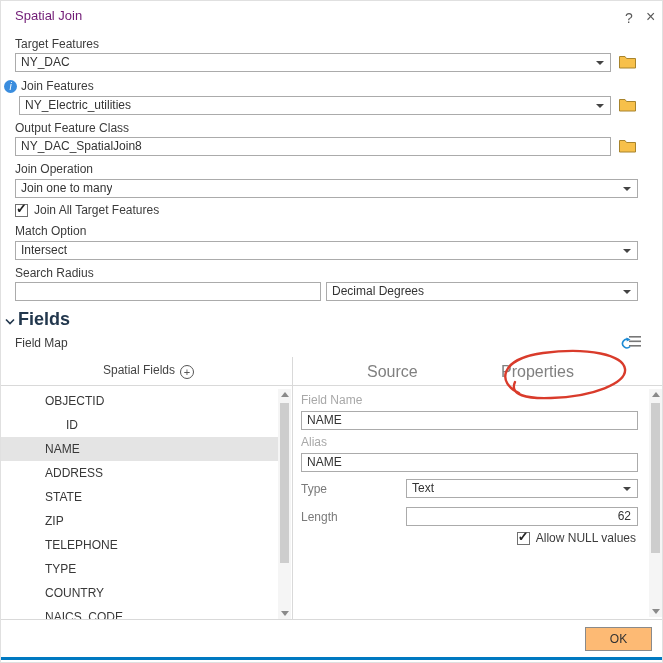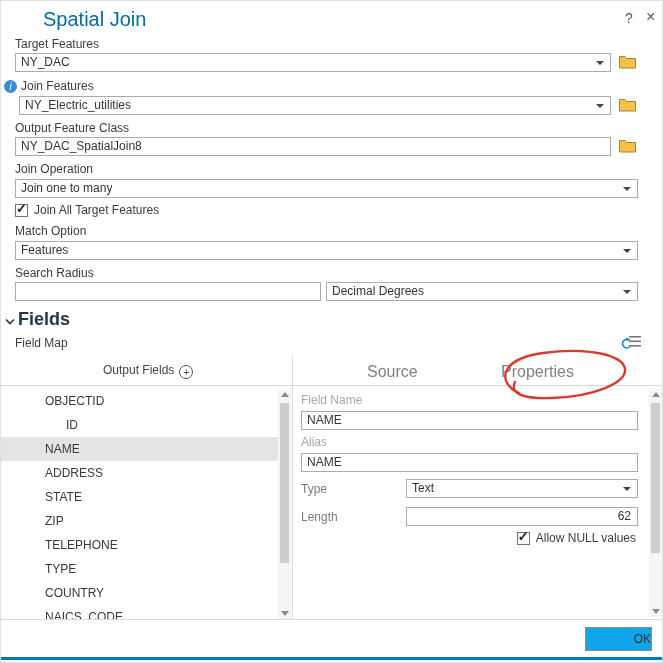--- a/index.html
+++ b/index.html
@@ -3,21 +3,21 @@
 <meta charset="utf-8">
 <style>
   * { box-sizing: border-box; margin: 0; padding: 0; }
   body { background: #f2f2f2; font-family: "Liberation Sans", sans-serif; }
   .dialog {
     position: relative; width: 663px; height: 663px;
     background: #ffffff; border: 1px solid #e0e0e0; overflow: hidden;
     font-size: 12px; color: #3c3c3c;
   }
   .abs { position: absolute; }
-  .title { color: #0369a1; font-size: 20px; margin-left: 28px; }
+  .title { color: #701a75; font-size: 13px; }
   .winbtn { color: #5a5a5a; font-size: 14px; cursor: pointer; }
   .lbl { color: #3c3c3c; font-size: 12px; white-space: nowrap; }
   .lbl-dim { color: #a8a8a8; }
   .lbl-mid { color: #7a7a7a; }
   .input, .combo {
     position: absolute; height: 19px; background: #fff;
     border: 1px solid #ababab; line-height: 17px;
   }
   .input .val, .combo .val {
     position: absolute; left: 5px; top: 0; line-height: 17px; color: #333;
@@ -53,24 +53,23 @@
     border-radius: 50%; text-align: center; line-height: 12px; font-size: 11px;
     color: #555; vertical-align: -2px; margin-left: 5px;
   }
   .scroll-track { position: absolute; width: 13px; background: #f5f5f5; }
   .scroll-thumb { position: absolute; left: 2px; width: 9px; background: #cdcdcd; }
   .arr-up, .arr-dn { position: absolute; left: 3px; width: 0; height: 0;
     border-left: 4px solid transparent; border-right: 4px solid transparent; }
   .arr-up { border-bottom: 5px solid #8a8a8a; }
   .arr-dn { border-top: 5px solid #8a8a8a; }
   .ok-btn {
-    position: absolute; background: #0ea5e9; border: 1px solid #8a8a8a;
+    position: absolute; background: #fdba74; border: 1px solid #8a8a8a;
     font-size: 12px; color: #333; font-family: "Liberation Sans", sans-serif;
     cursor: pointer;
-    text-align: right;
   }
   .info-circle {
     position: absolute; width: 13px; height: 13px; border-radius: 50%;
     background: #3A8DDE; color: #fff; font-size: 10px; text-align: center;
     line-height: 13px; font-style: italic;
   }
   .bottom-bar { position: absolute; left: 0; bottom: 2px; width: 663px; height: 3px; background: #0079C1; }
   .annotation { pointer-events: none; }
 </style>
 </head>
@@ -120,21 +119,21 @@
 
   <div class="abs check-row" style="left:14px; top:202px;">
     <span class="checkbox">
       <span class="checkmark">✓</span>
     </span>
     <span class="lbl">Join All Target Features</span>
   </div>
 
   <span class="abs lbl" style="left:14px; top:223px;">Match Option</span>
   <div class="combo" style="left:14px; top:240px; width:623px;">
-    <span class="val">Features</span>
+    <span class="val">Intersect</span>
   </div>
 
   <span class="abs lbl" style="left:14px; top:265px;">Search Radius</span>
   <div class="input" style="left:14px; top:281px; width:306px;">
     <span class="val"></span>
   </div>
   <div class="combo" style="left:325px; top:281px; width:312px;">
     <span class="val">Decimal Degrees</span>
   </div>
 
@@ -150,21 +149,21 @@
     <svg width="22" height="17" viewBox="0 0 22 17">
       <rect x="8" y="2" width="12" height="1.6" fill="#777"></rect>
       <rect x="8" y="6.5" width="12" height="1.6" fill="#777"></rect>
       <rect x="8" y="11" width="12" height="1.6" fill="#777"></rect>
       <path d="M9,12.5 a4.3,4.3 0 1 1 -1.2,-6.8" fill="none" stroke="#1C8AD4" stroke-width="1.6"></path>
       <path d="M5.5,3.5 L9.5,5.5 L5.7,7.6 Z" fill="#1C8AD4"></path>
     </svg>
   </span>
 
   <span class="abs panel-head" style="left:102px; top:362px;">
-    <span>Output Fields</span><span class="plus-circle">+</span>
+    <span>Spatial Fields</span><span class="plus-circle">+</span>
   </span>
   <span class="abs tab" style="left:366px; top:362px;">Source</span>
   <span class="abs tab" style="left:500px; top:362px;">Properties</span>
 
   <div class="abs hline" style="left:0; top:384px; width:663px;"></div>
   <div class="abs vline" style="left:291px; top:356px; height:262px;"></div>
   <div class="abs hline" style="left:0; top:618px; width:663px;"></div>
 
   <div class="abs" style="left:0; top:388px; width:291px; height:230px; overflow:hidden;">
     <div class="list-item" style="top:0px;">OBJECTID</div>

